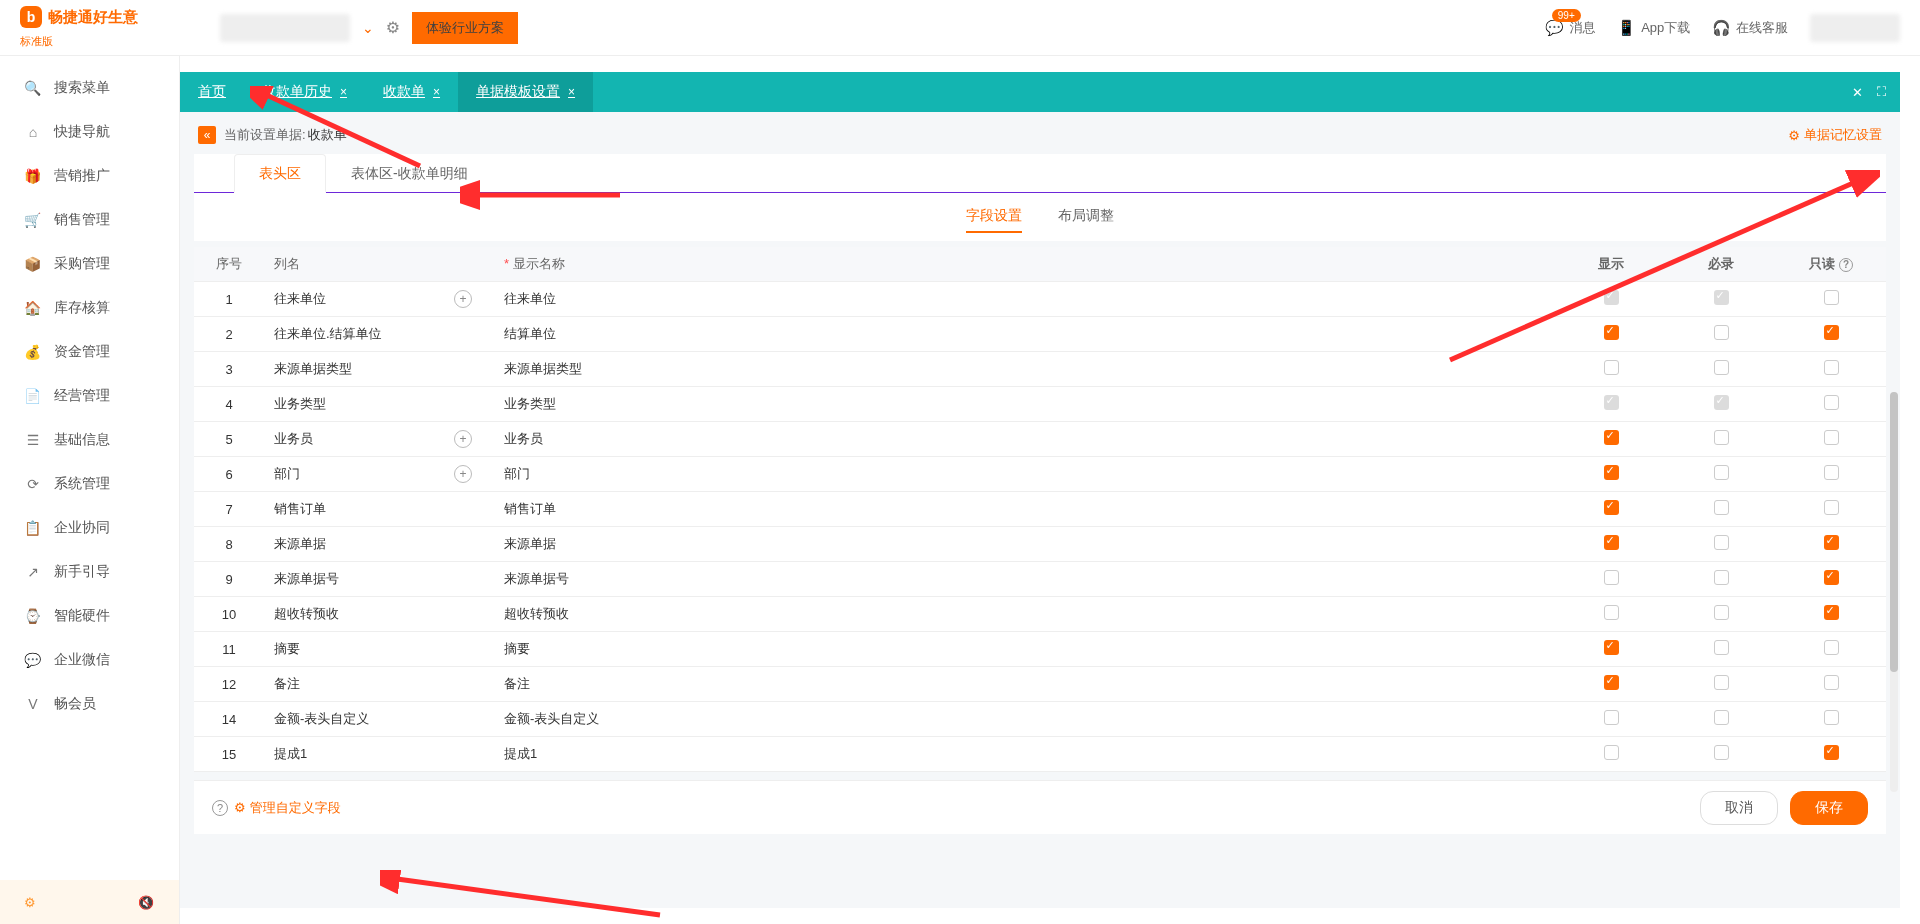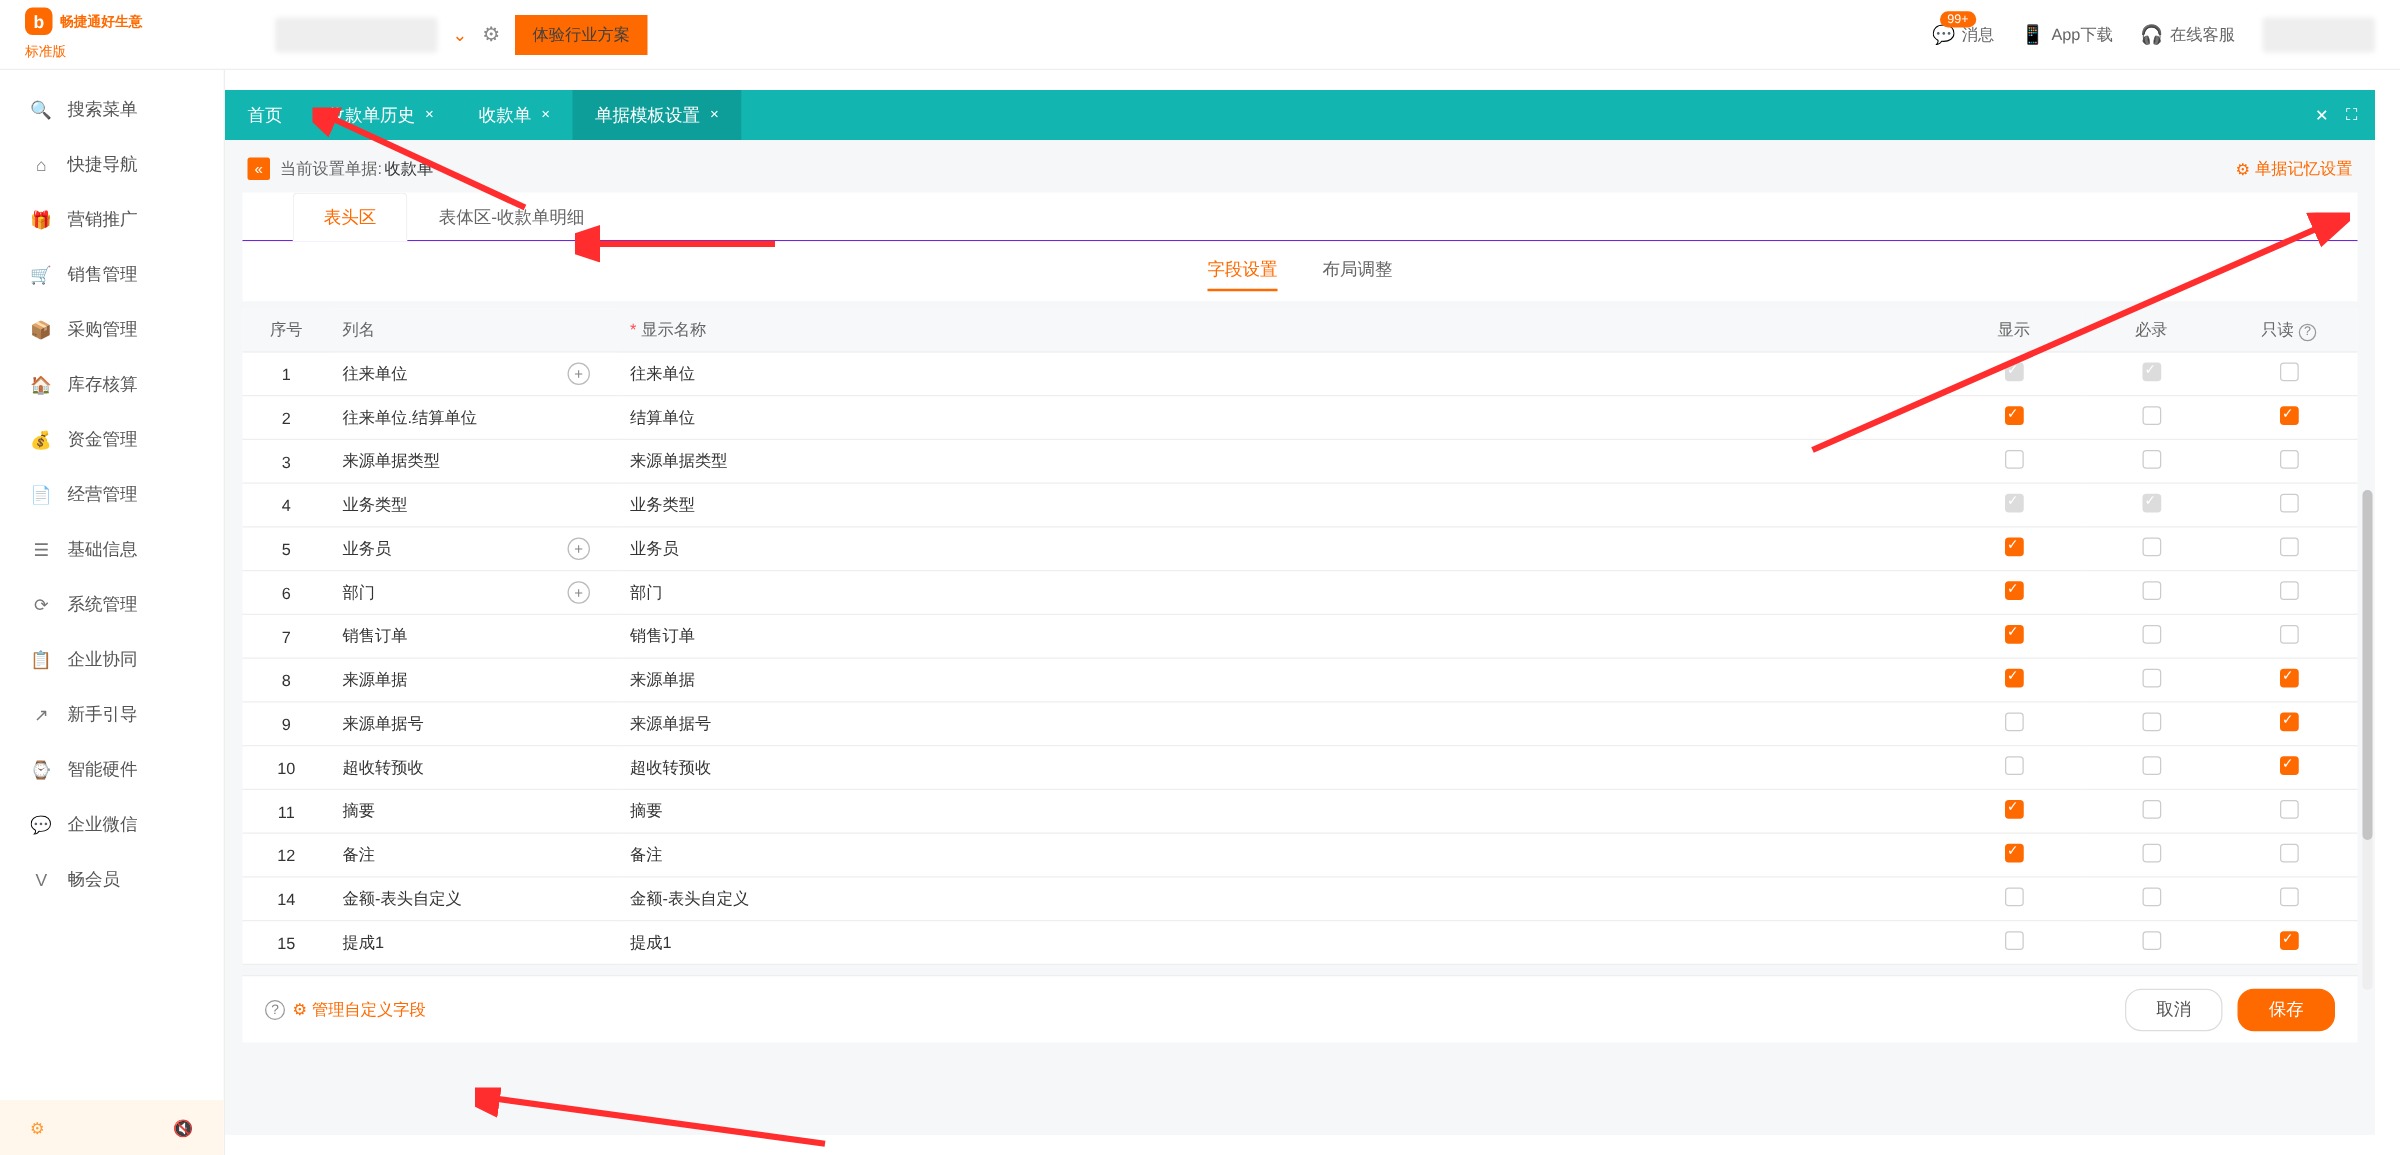--- a/index.html
+++ b/index.html
@@ -2,37 +2,37 @@
 <html><head>
 <meta charset="utf-8">
 <style>
 * { box-sizing: border-box; margin: 0; padding: 0; }
 body { font-family: "Microsoft YaHei", Arial, sans-serif; font-size: 13px; color: #333; background: #fff; width: 1920px; height: 924px; overflow: hidden; position: relative; }
 
 .topbar { height: 56px; display: flex; align-items: center; padding: 0 20px; border-bottom: 1px solid #eee; position: relative; }
 .logo-area { display: flex; align-items: center; width: 160px; flex-direction: column; align-items: flex-start; justify-content: center; }
 .logo-row { display: flex; align-items: center; gap: 6px; }
 .logo-icon { width: 22px; height: 22px; background: #ff6a00; border-radius: 6px; display: flex; align-items: center; justify-content: center; color: #fff; font-weight: bold; font-size: 14px; }
-.brand-text { color: #ff6a00; font-weight: bold; font-size: 11px; }
+.brand-text { color: #ff6a00; font-weight: bold; font-size: 15px; }
 .brand-sub { color: #ff6a00; font-size: 11px; margin-top: 6px; }
 
 .top-mid { display: flex; align-items: center; gap: 12px; margin-left: 40px; }
 .blur-box { width: 130px; height: 28px; background: #eee; filter: blur(2px); border-radius: 3px; }
 .blur-box.sm { width: 90px; }
 .chev { color: #ff6a00; font-size: 14px; }
 .gear-top { color: #888; font-size: 16px; }
 .exp-btn { background: #ff6a00; color: #404040; border: none; padding: 7px 14px; border-radius: 0; font-size: 13px; }
 
 .top-right { margin-left: auto; display: flex; align-items: center; gap: 22px; }
 .tr-item { display: flex; align-items: center; gap: 5px; color: #666; font-size: 13px; position: relative; }
 .tr-icon { font-size: 15px; color: #888; }
 .badge { position: absolute; top: -10px; left: 6px; background: #ff6a00; color: #fff; font-size: 10px; padding: 1px 6px; border-radius: 8px; }
 
 .tabbar { height: 40px; background: #13b5b1; display: flex; align-items: stretch; color: #fff; position: absolute; left: 180px; right: 20px; top: 72px; }
-.tab { padding: 12px 18px; display: flex; gap: 8px; font-size: 14px; cursor: pointer; }
+.tab { padding: 0 18px; display: flex; align-items: center; gap: 8px; font-size: 14px; cursor: pointer; text-decoration: underline; }
 .tab.active { background: #0e9e9a; }
 .tab-close { font-size: 12px; }
 .tabbar-right { margin-left: auto; display: flex; align-items: center; gap: 14px; padding-right: 14px; }
 
 .sidebar { position: absolute; left: 0; top: 56px; width: 180px; bottom: 0; border-right: 1px solid #eee; padding-top: 10px; background: #fff; }
 .sb-item { display: flex; align-items: center; gap: 12px; padding: 13px 24px; color: #555; font-size: 14px; }
 .sb-icon { width: 18px; display: inline-flex; justify-content: center; color: #777; }
 .sidebar-foot { position: absolute; bottom: 0; left: 0; right: 0; height: 44px; background: #fff7ec; display: flex; align-items: center; justify-content: space-between; padding: 0 24px; color: #ff9933; }
 
 .main { position: absolute; left: 180px; top: 112px; right: 20px; bottom: 16px; background: #f5f7f9; padding: 14px 0 0 0; }
@@ -51,21 +51,21 @@
 .stab.active { color: #ff6a00; border-bottom: 2px solid #ff6a00; }
 
 .table-wrap { margin: 6px 14px 0; background: #fff; }
 table { width: 100%; border-collapse: collapse; }
 th, td { border-bottom: 1px solid #eee; padding: 8px 10px; text-align: left; font-size: 13px; vertical-align: middle; }
 thead th { background: #f7f8fa; font-weight: normal; color: #666; }
 th.center, td.center { text-align: center; }
 .col-seq { width: 70px; text-align: center; }
 .col-name { width: 230px; position: relative; }
 .col-disp { width: auto; }
-.col-chk { width: 110px; }
+.col-chk { width: 110px; font-weight: bold; }
 .req-star { color: #ff4d4f; margin-right: 4px; }
 .plus-circ { display: inline-flex; width: 18px; height: 18px; border: 1px solid #bbb; border-radius: 50%; align-items: center; justify-content: center; font-size: 12px; color: #888; position: absolute; right: 22px; top: 50%; transform: translateY(-50%); }
 
 .cbx { width: 15px; height: 15px; display: inline-block; border-radius: 3px; box-sizing: border-box; }
 .cbx.chk-on { background: #ff6a00; position: relative; }
 .cbx.chk-on::after { content: "✓"; color: #fff; font-size: 11px; position: absolute; left: 2px; top: -1px; }
 .cbx.chk-dis-on { background: #dcdcdc; position: relative; }
 .cbx.chk-dis-on::after { content: "✓"; color: #fff; font-size: 11px; position: absolute; left: 2px; top: -1px; }
 .cbx.chk-off { border: 1px solid #ccc; background: #fff; }
 

